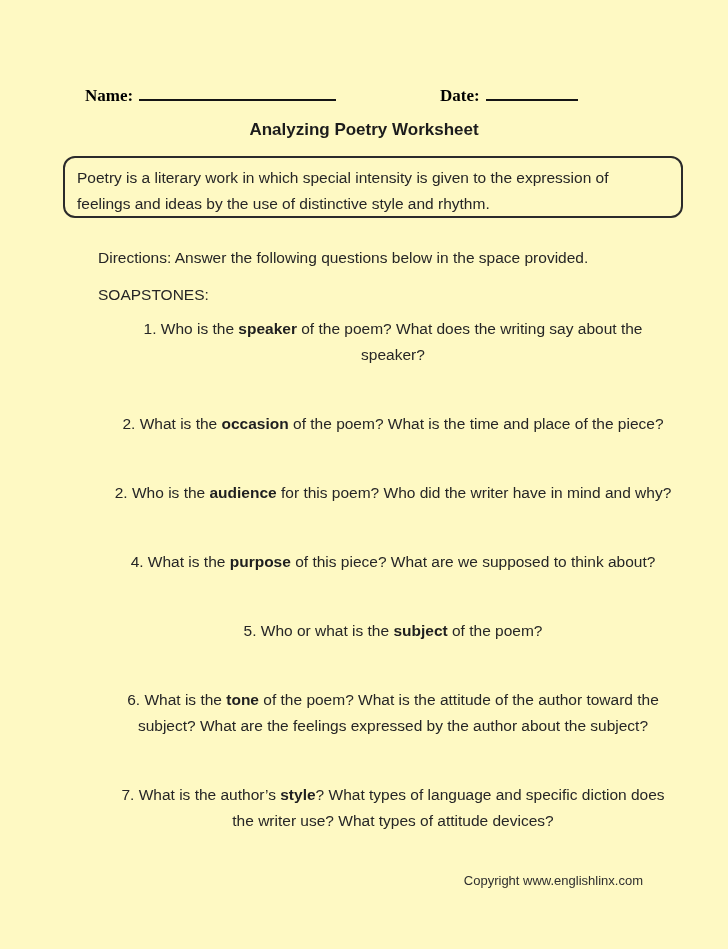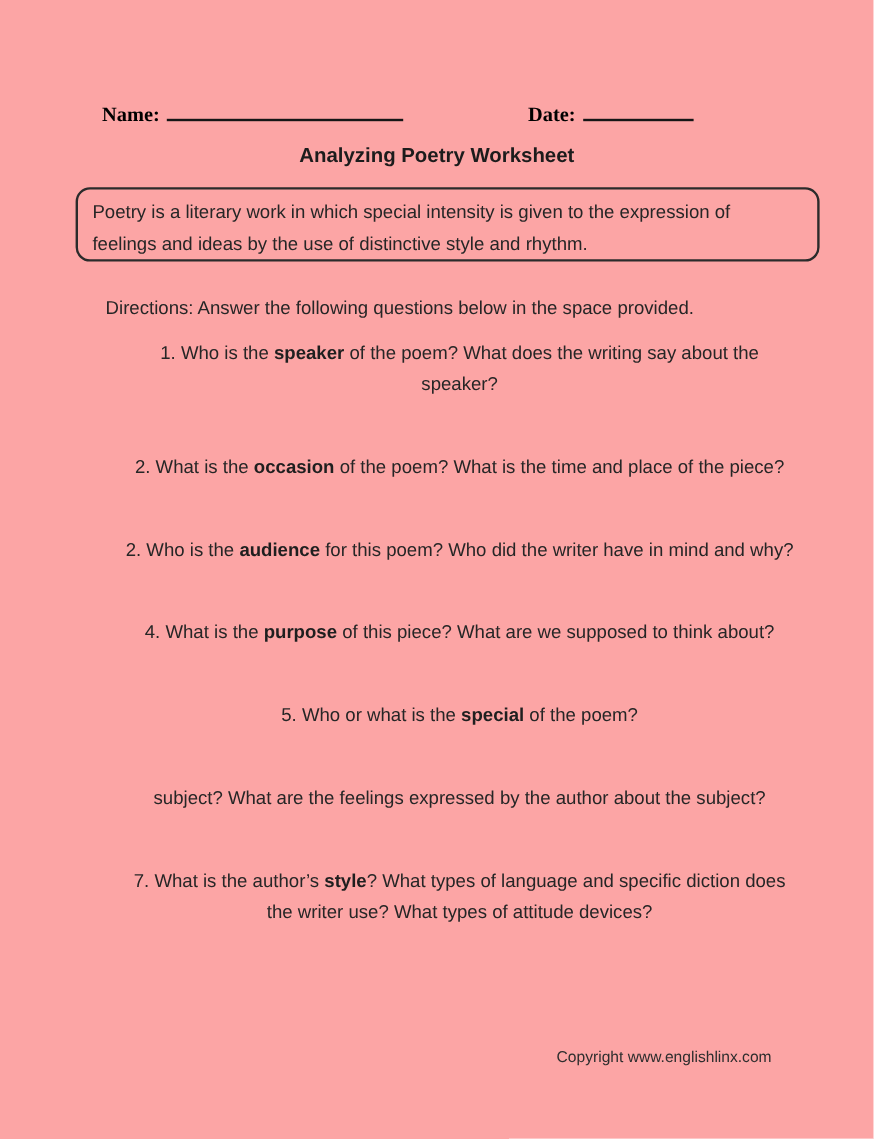--- a/index.html
+++ b/index.html
@@ -4,21 +4,21 @@
 <style>
   html, body {
     margin: 0;
     padding: 0;
     background: #ffffff;
   }
   .page {
     position: relative;
     width: 728px;
     height: 949px;
-    background: #fca5a5;
+    background: #fef9c3;
     font-family: "Liberation Sans", sans-serif;
     color: #282828;
     overflow: hidden;
   }
   
   .name-field {
     position: absolute;
     top: 84px;
     left: 85px;
     white-space: nowrap;
@@ -75,21 +75,21 @@
     margin: 0;
     font-size: 15.5px;
     line-height: 26px;
     color: #262626;
   }
 
   
   .content {
     position: absolute;
     top: 245px;
-    left: 88px;
+    left: 98px;
     width: 590px;
   }
   .para {
     margin: 0 0 11px 0;
     font-size: 15.5px;
     line-height: 26px;
     white-space: nowrap;
     color: #262626;
   }
   .acronym { margin-bottom: 8px; }
@@ -129,38 +129,40 @@
   </div>
 
   <h1 class="title">Analyzing Poetry Worksheet</h1>
 
   <div class="definition-box">
     <p class="definition-text">Poetry is a literary work in which special intensity is given to the expression of feelings and ideas by the use of distinctive style and rhythm.</p>
   </div>
 
   <div class="content">
     <p class="para directions">Directions: Answer the following questions below in the space provided.</p>
+    <p class="para acronym">SOAPSTONES:</p>
     <div id="questions">
         <div class="question">
           <div class="q-line"><span>1. Who is the </span><span class="kw">speaker</span><span> of the poem? What does the writing say about the</span></div>
           <div class="q-line"><span>speaker?</span></div>
         </div>
         <div class="question">
           <div class="q-line"><span>2. What is the </span><span class="kw">occasion</span><span> of the poem? What is the time and place of the piece?</span></div>
         </div>
         <div class="question">
           <div class="q-line"><span>2. Who is the </span><span class="kw">audience</span><span> for this poem? Who did the writer have in mind and why?</span></div>
         </div>
         <div class="question">
           <div class="q-line"><span>4. What is the </span><span class="kw">purpose</span><span> of this piece? What are we supposed to think about?</span></div>
         </div>
         <div class="question">
-          <div class="q-line"><span>5. Who or what is the </span><span class="kw">special</span><span> of the poem?</span></div>
+          <div class="q-line"><span>5. Who or what is the </span><span class="kw">subject</span><span> of the poem?</span></div>
         </div>
         <div class="question">
+          <div class="q-line"><span>6. What is the </span><span class="kw">tone</span><span> of the poem? What is the attitude of the author toward the</span></div>
           <div class="q-line"><span>subject? What are the feelings expressed by the author about the subject?</span></div>
         </div>
         <div class="question">
           <div class="q-line"><span>7. What is the author’s </span><span class="kw">style</span><span>? What types of language and specific diction does</span></div>
           <div class="q-line"><span>the writer use? What types of attitude devices?</span></div>
         </div>
       </div>
   </div>
 
   <div class="copyright">Copyright www.englishlinx.com</div>

